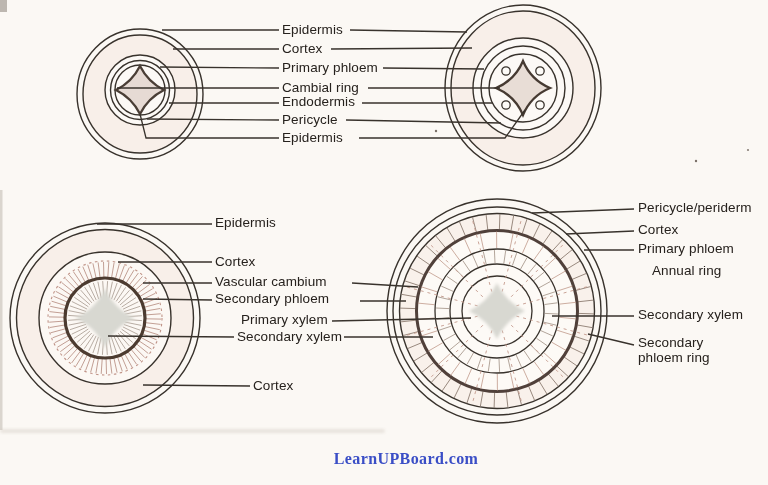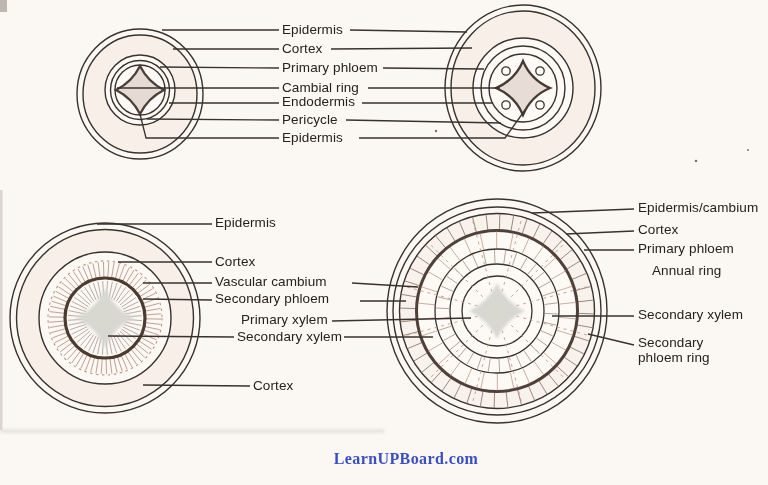--- a/index.html
+++ b/index.html
@@ -383,21 +383,21 @@
 <div class="label" style="left:282px;top:130px">Epidermis</div>
 
 <div class="label" style="left:215px;top:215px">Epidermis</div>
 <div class="label" style="left:215px;top:254px">Cortex</div>
 <div class="label" style="left:215px;top:274px">Vascular cambium</div>
 <div class="label" style="left:215px;top:291px">Secondary phloem</div>
 <div class="label" style="left:241px;top:312px">Primary xylem</div>
 <div class="label" style="left:237px;top:329px">Secondary xylem</div>
 <div class="label" style="left:253px;top:378px">Cortex</div>
 
-<div class="label" style="left:638px;top:200px">Epidermis/cambium</div>
+<div class="label" style="left:638px;top:200px">Pericycle/periderm</div>
 <div class="label" style="left:638px;top:222px">Cortex</div>
 <div class="label" style="left:638px;top:241px">Primary phloem</div>
 <div class="label" style="left:652px;top:263px">Annual ring</div>
 <div class="label" style="left:638px;top:307px">Secondary xylem</div>
 <div class="label label2" style="left:638px;top:336px">
   <div>Secondary</div>
   <div>phloem ring</div>
 </div>
 
 <div class="watermark">LearnUPBoard.com</div>

